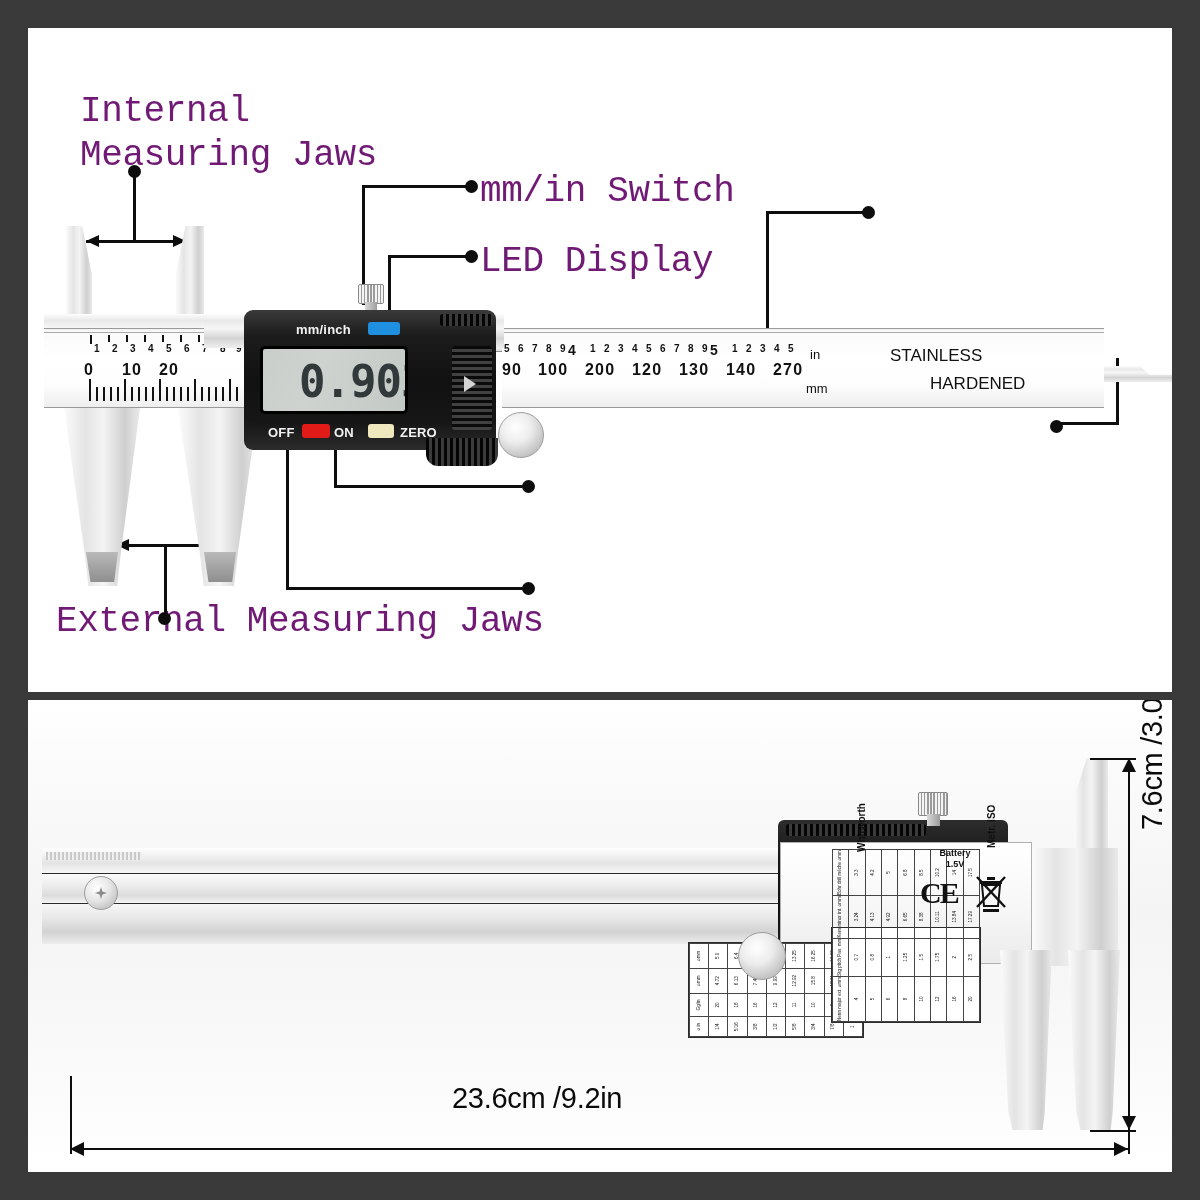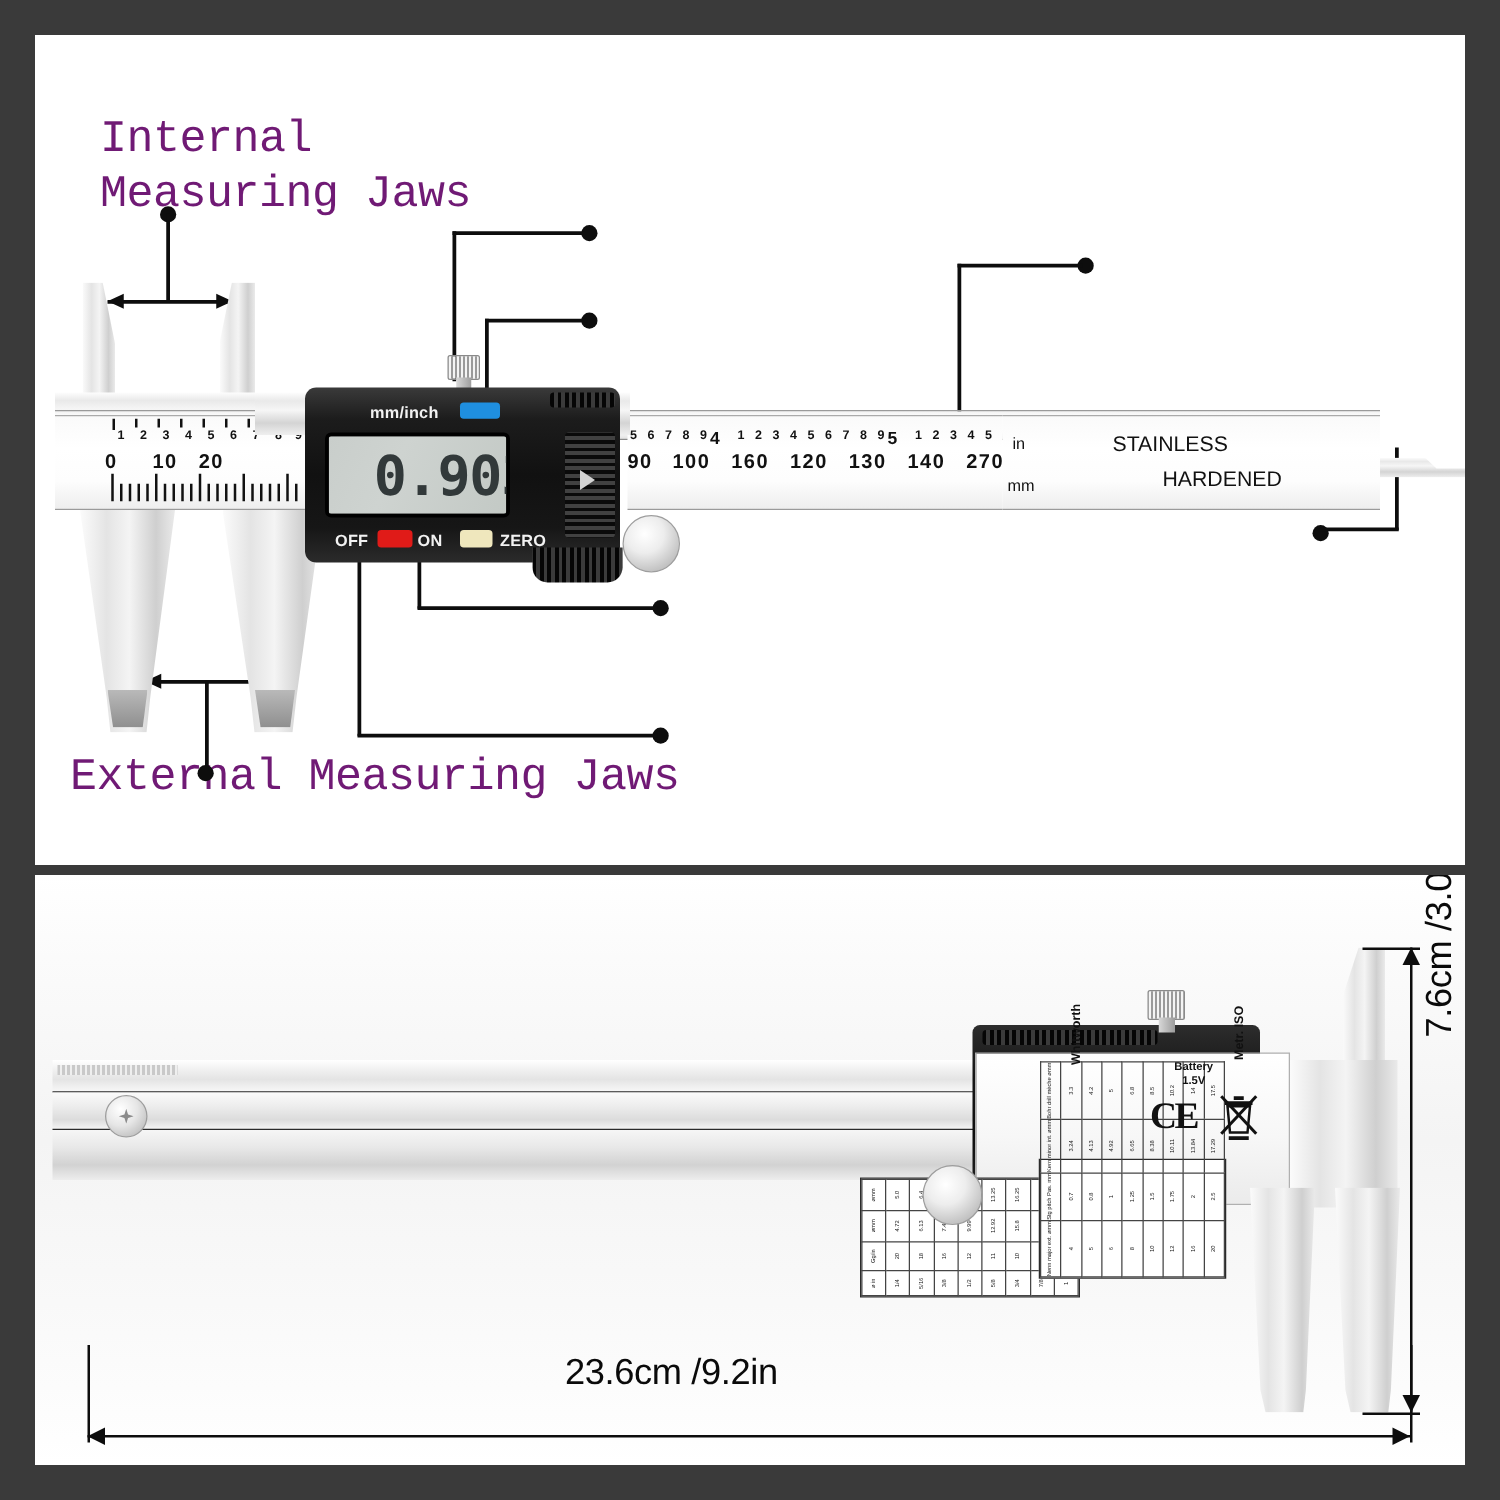--- a/index.html
+++ b/index.html
@@ -219,24 +219,26 @@
 
   <div class="panel" id="panel-top">
     <div id="caliper-top">
 
       <div class="callout" style="left:52px; top:62px;">Internal
 Measuring Jaws</div>
       <div class="dot" style="left:100px; top:137px;"></div>
       <div class="lead v" style="left:105px; top:143px; height:70px;"></div>
       <div class="dimline" style="left:58px; top:212px; width:100px;"></div>
 
+      <div class="callout" style="left:452px; top:142px;">mm/in Switch</div>
       <div class="dot" style="left:437px; top:152px;"></div>
       <div class="lead h" style="left:334px; top:157px; width:106px;"></div>
       <div class="lead v" style="left:334px; top:157px; height:120px;"></div>
 
+      <div class="callout" style="left:452px; top:212px;">LED Display</div>
       <div class="dot" style="left:437px; top:222px;"></div>
       <div class="lead h" style="left:360px; top:227px; width:82px;"></div>
       <div class="lead v" style="left:360px; top:227px; height:78px;"></div>
 
       <div class="dot" style="left:834px; top:178px;"></div>
       <div class="lead h" style="left:738px; top:183px; width:100px;"></div>
       <div class="lead v" style="left:738px; top:183px; height:122px;"></div>
 
       <div class="dot" style="left:494px; top:452px;"></div>
       <div class="lead h" style="left:306px; top:457px; width:192px;"></div>
@@ -332,21 +334,21 @@
         <div class="ticklab in-lab" style="left:200px; top:10px;">9</div>
         <div class="ticklab mm-lab" style="left:208px; top:9px; font-size:14px;">5</div>
         <div class="ticklab in-lab" style="left:230px; top:10px;">1</div>
         <div class="ticklab in-lab" style="left:244px; top:10px;">2</div>
         <div class="ticklab in-lab" style="left:258px; top:10px;">3</div>
         <div class="ticklab in-lab" style="left:272px; top:10px;">4</div>
         <div class="ticklab in-lab" style="left:286px; top:10px;">5</div>
 
         <div class="ticklab mm-lab" style="left:0px;   top:28px;">90</div>
         <div class="ticklab mm-lab" style="left:36px;  top:28px;">100</div>
-        <div class="ticklab mm-lab" style="left:83px;  top:28px;">160</div>
+        <div class="ticklab mm-lab" style="left:83px;  top:28px;">200</div>
         <div class="ticklab mm-lab" style="left:130px; top:28px;">120</div>
         <div class="ticklab mm-lab" style="left:177px; top:28px;">130</div>
         <div class="ticklab mm-lab" style="left:224px; top:28px;">140</div>
         <div class="ticklab mm-lab" style="left:271px; top:28px;">270</div>
       </div>
 
       <div class="scale-face" style="left:774px; top:304px; width:302px; height:76px;">
         <div class="unit-lab" style="left:8px; top:14px;">in</div>
         <div class="unit-lab" style="left:4px; top:48px;">mm</div>
         <div style="position:absolute; left:88px; top:13px; font-size:17px; color:#111; font-family:'Liberation Sans',sans-serif;">STAINLESS</div>

